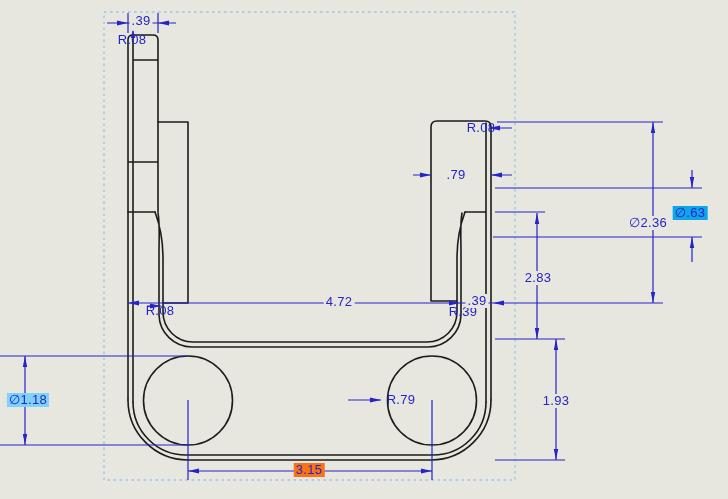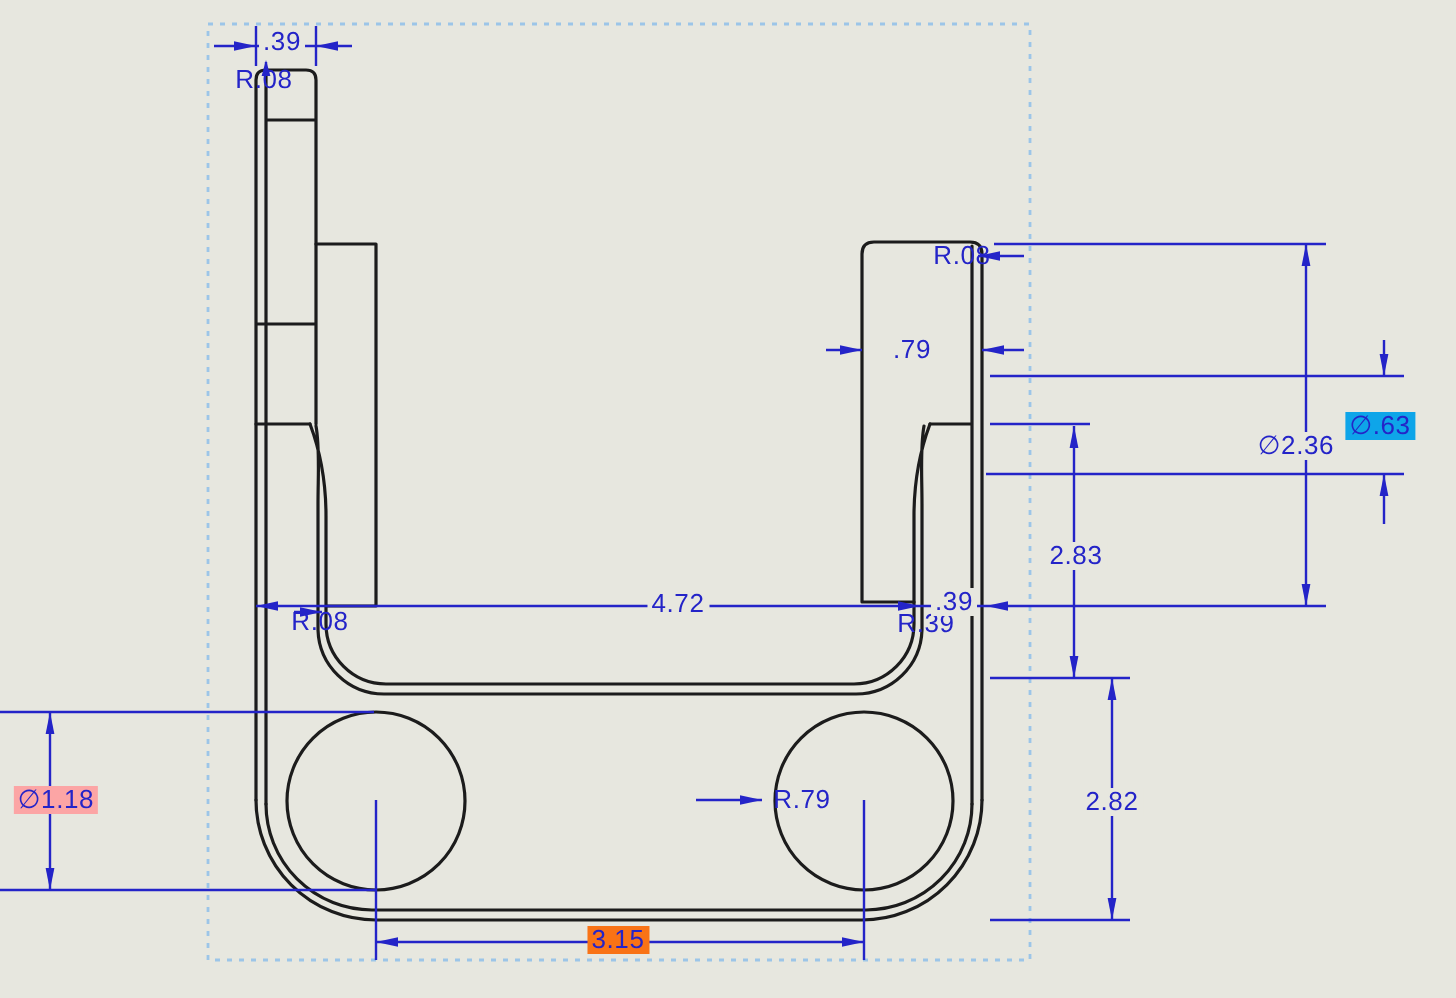--- a/index.html
+++ b/index.html
@@ -89,18 +89,18 @@
     <span class="dim-label" style="left:132px;top:40px;">R.08</span>
     <span class="dim-label" style="left:481px;top:128px;">R.08</span>
     <span class="dim-label" style="left:456px;top:175px;">.79</span>
     <span class="dim-label bg" style="left: 648px; top: 213px; background: rgb(231, 231, 223); margin-top: 10px;">∅2.36</span>
     <span class="dim-label bg" style="left: 690px; top: 213px; background: #0ea5e9;">∅.63</span>
     <span class="dim-label bg" style="left: 538px; top: 278px; background: rgb(231, 231, 223);">2.83</span>
     <span class="dim-label bg" style="left: 315px; top: 302px; background: rgb(231, 231, 223); margin-left: 24px;">4.72</span>
     <span class="dim-label" style="left:160px;top:311px;">R.08</span>
     <span class="dim-label" style="left:443px;top:312px;margin-left:20px;">R.39</span>
     <span class="dim-label bg" style="left: 477px; top: 301px; background: rgb(231, 231, 223);">.39</span>
-    <span class="dim-label bg" style="left: 28px; top: 400px; background: #fca5a5;">∅1.18</span>
+    <span class="dim-label bg" style="left: 28px; top: 400px; background: #7dd3fc;">∅1.18</span>
     <span class="dim-label" style="left:401px;top:400px;text-align:right;">R.79</span>
-    <span class="dim-label bg" style="left: 556px; top: 401px; background: rgb(231, 231, 223);">2.82</span>
+    <span class="dim-label bg" style="left: 556px; top: 401px; background: rgb(231, 231, 223);">1.93</span>
     <span class="dim-label bg" style="left: 309px; top: 470px; background: #f97316;">3.15</span>
   </div>
 </div>
 
 </body></html>

